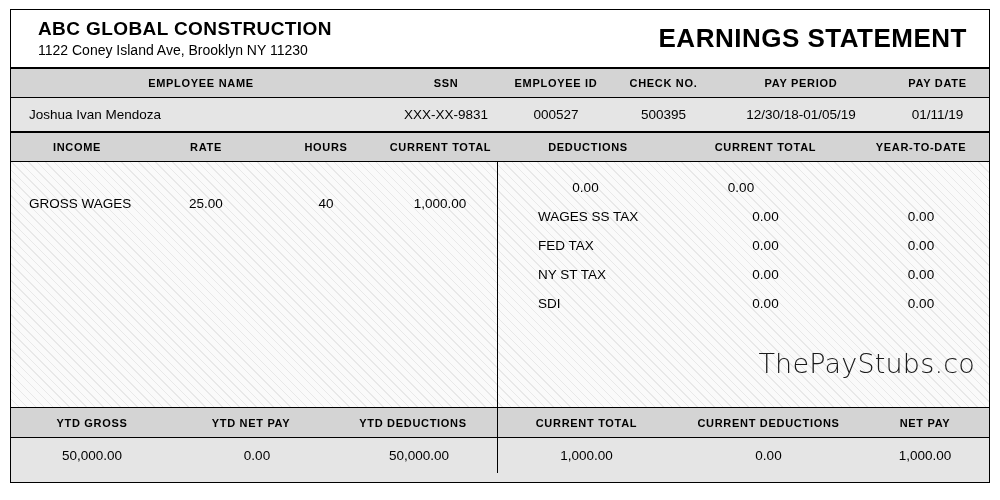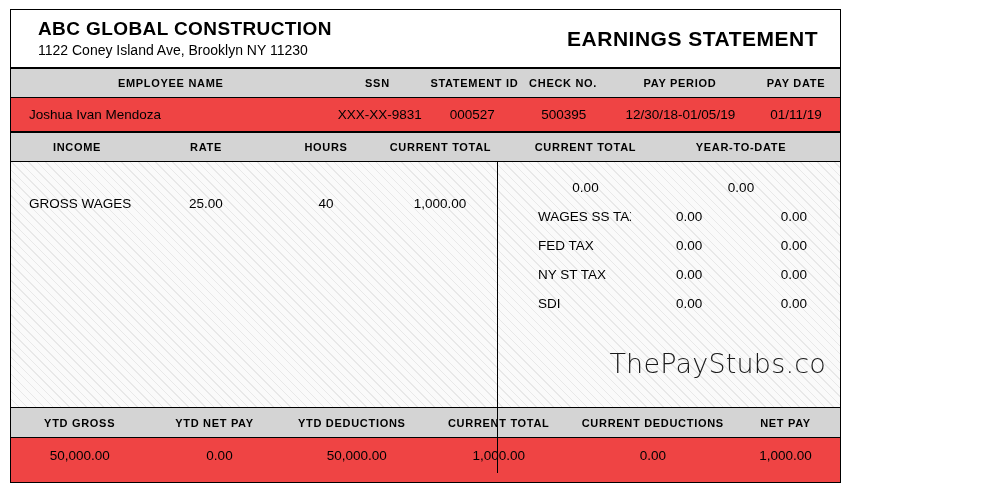--- a/index.html
+++ b/index.html
@@ -12,25 +12,25 @@
     height: 500px;
     font-family: "Liberation Sans", sans-serif;
     color: #000000;
     overflow: hidden;
   }
 
   #stub {
     position: absolute;
     left: 10px;
     top: 9px;
-    width: 831px;   
+    width: 980px;   
     height: 474px;
     border: 1px solid #000000;
     box-sizing: border-box;
-    background: #ef4444;
+    background: #e5e5e5;
   }
 
   
   .row {
     display: flex;
     width: 100%;
     box-sizing: border-box;
   }
   .hdr-band {
     background: #d4d4d4;
@@ -74,21 +74,21 @@
     font-weight: bold;
     letter-spacing: 0.4px;
     line-height: 1.15;
   }
   #company-address {
     font-size: 14px;
     line-height: 1.25;
     margin-top: 2px;
   }
   #doc-title {
-    font-size: 21px;
+    font-size: 26px;
     font-weight: bold;
     letter-spacing: 0.5px;
     padding-right: 22px;
     white-space: nowrap;
     text-align: center;
   }
 
   
   #emp-head .cell, #emp-data .cell { }
   #emp-data {
@@ -176,40 +176,41 @@
     <div id="company-block">
       <div id="company-name">ABC GLOBAL CONSTRUCTION</div>
       <div id="company-address">1122 Coney Island Ave, Brooklyn NY 11230</div>
     </div>
     <div id="doc-title">EARNINGS STATEMENT</div>
   </div>
 
   <div class="row hdr-band" id="emp-head">
     <div class="cell c-center" style="width:380px">EMPLOYEE NAME</div>
     <div class="cell c-center" style="width:110px">SSN</div>
-    <div class="cell c-center" style="width:110px">STATEMENT ID</div>
+    <div class="cell c-center" style="width:110px">EMPLOYEE ID</div>
     <div class="cell c-center" style="width:105px">CHECK NO.</div>
     <div class="cell c-center" style="width:170px">PAY PERIOD</div>
     <div class="cell c-center" style="width:103px">PAY DATE</div>
   </div>
 
   <div class="row data-row" id="emp-data">
     <div class="cell c-left" style="width:380px;padding-left:18px">Joshua Ivan Mendoza</div>
     <div class="cell c-center" style="width:110px">XXX-XX-9831</div>
     <div class="cell c-center" style="width:110px">000527</div>
     <div class="cell c-center" style="width:105px">500395</div>
     <div class="cell c-center" style="width:170px">12/30/18-01/05/19</div>
     <div class="cell c-center" style="width:103px">01/11/19</div>
   </div>
 
   <div class="row hdr-band" id="inc-ded-head">
     <div class="cell c-center" style="width:132px">INCOME</div>
     <div class="cell c-center" style="width:126px">RATE</div>
     <div class="cell c-center" style="width:114px">HOURS</div>
     <div class="cell c-center" style="width:115px">CURRENT TOTAL</div>
+    <div class="cell c-center" style="width:180px">DEDUCTIONS</div>
     <div class="cell c-center" style="width:175px">CURRENT TOTAL</div>
     <div class="cell c-center" style="width:136px">YEAR-TO-DATE</div>
   </div>
 
   <div id="body-section">
 
     <div id="body-divider"></div>
 
     <div id="income-pane">
       <div class="body-line">

